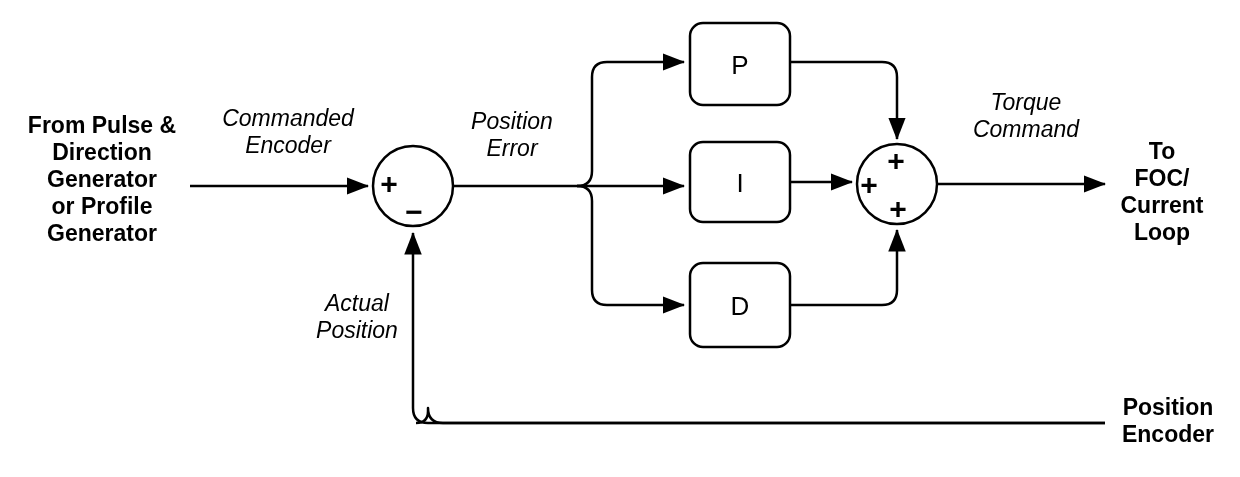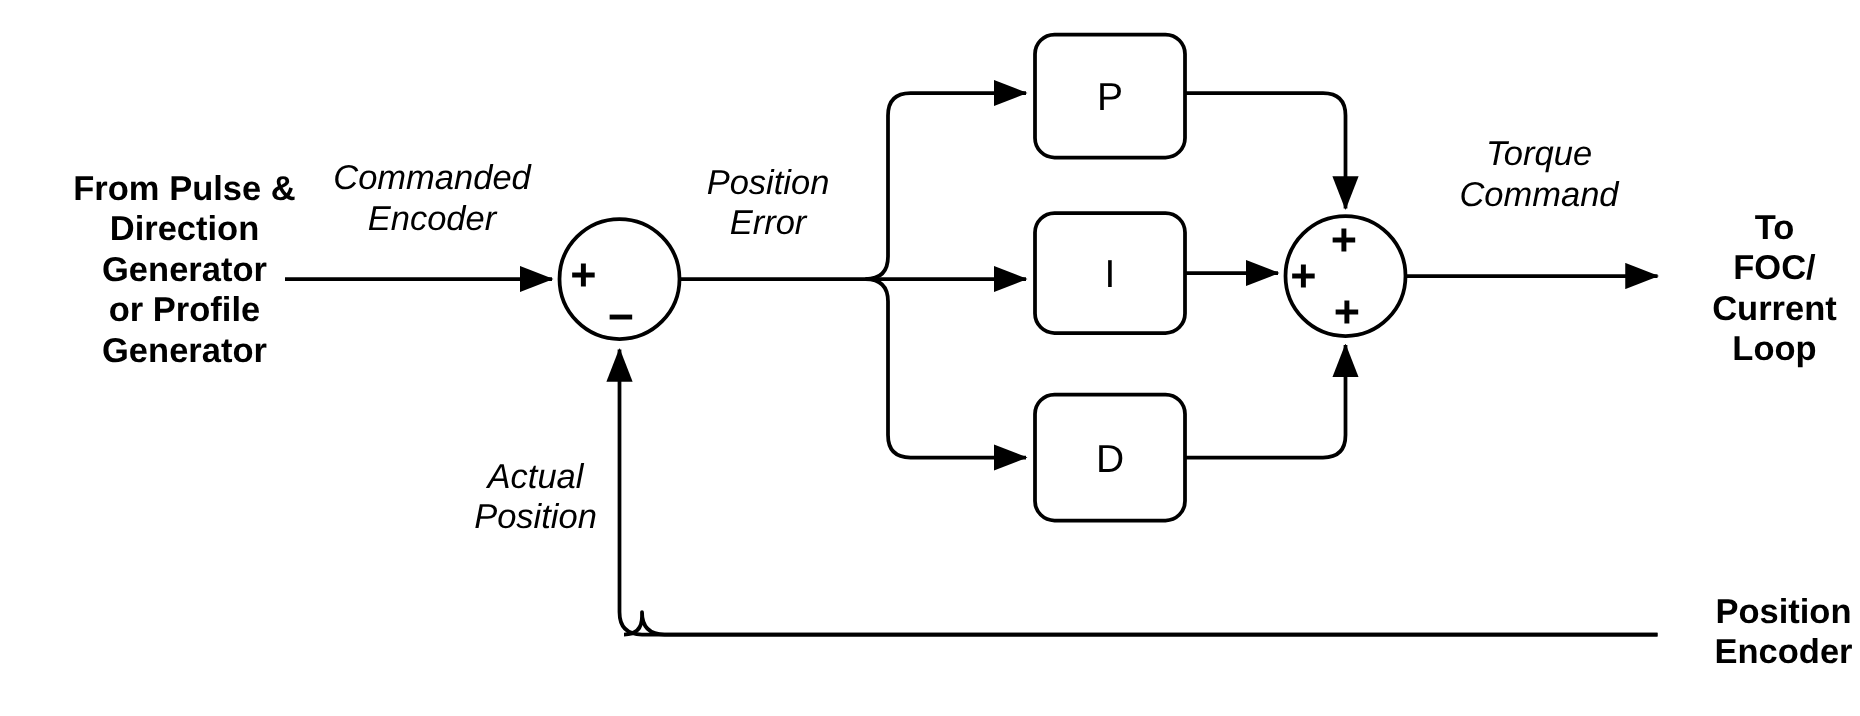--- a/index.html
+++ b/index.html
@@ -14,21 +14,21 @@
   #wires{position:absolute;left:0;top:0;width:1240px;height:477px;}
   .lbl{
     position:absolute;
     transform:translateX(-50%);
     text-align:center;
     white-space:pre-line;
     font-size:23px;
     line-height:27px;
     color:#000;
   }
-  .lbl.bold{font-weight:bold;margin-left:21px;}
+  .lbl.bold{font-weight:bold;}
   .lbl.ital{font-style:italic;}
   .blk-label{
     position:absolute;
     transform:translate(-50%,-50%);
     font-size:26px;
     color:#000;
   }
   .sign{
     position:absolute;
     transform:translate(-50%,-50%);
@@ -90,21 +90,21 @@
   <div class="lbl bold" style="left:1162px;top:138px;">To FOC/
 Current
 Loop</div>
   <div class="lbl bold" style="left:1168px;top:394px;">Position
 Encoder</div>
 
   <div class="lbl ital" style="left:288px;top:105px;">Commanded
 Encoder</div>
   <div class="lbl ital" style="left:512px;top:108px;">Position
 Error</div>
-  <div class="lbl ital" style="left:357px;top:304px;">Actual
+  <div class="lbl ital" style="left:357px;top:290px;">Actual
 Position</div>
   <div class="lbl ital" style="left:1026px;top:89px;">Torque
 Command</div>
 
   <div class="blk-label" style="left:740px;top:65px;">P</div>
   <div class="blk-label" style="left:740px;top:183px;">I</div>
   <div class="blk-label" style="left:740px;top:306px;">D</div>
 
   <div class="sign" style="left:389px;top:184px;">+</div>
   <div class="sign" style="left:414px;top:212px;">−</div>

